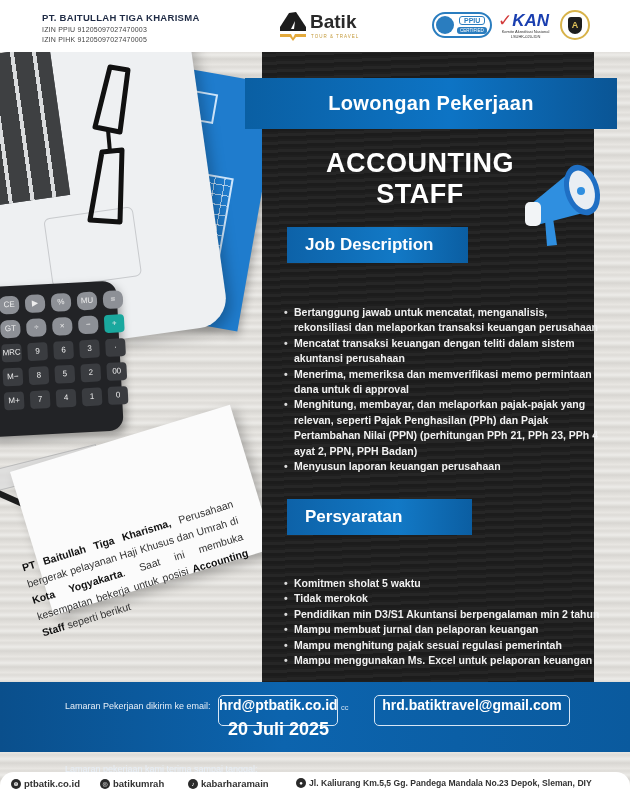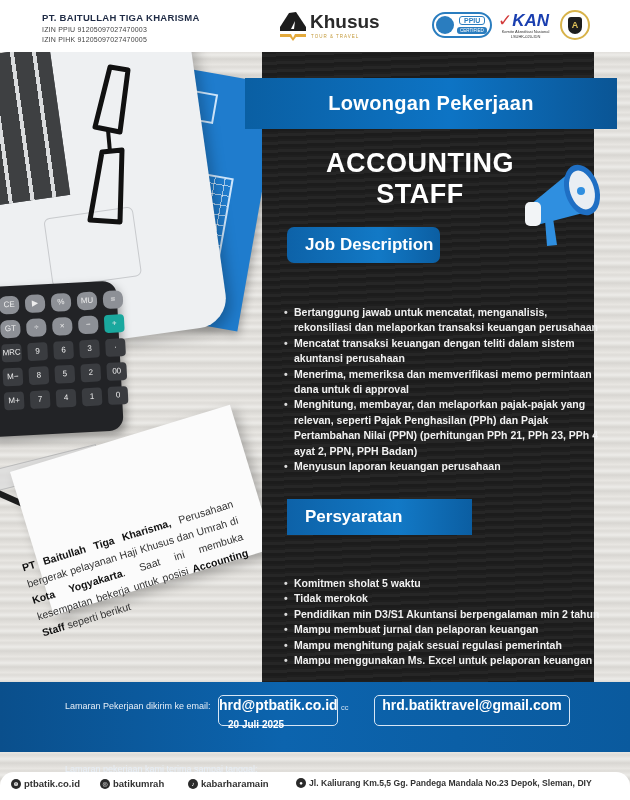--- a/index.html
+++ b/index.html
@@ -59,61 +59,61 @@
     position: absolute; left: 245px; top: 78px; width: 372px; height: 51px;
     background: linear-gradient(90deg, #0a5fa3 0%, #0d74c5 55%, #0a5595 100%);
   }
   .title-bar span { display: block; text-align: center; line-height: 51px; color: #fff; font-weight: 700; font-size: 20px; letter-spacing: 0.3px; }
   .job-title { position: absolute; left: 300px; top: 148px; width: 240px; text-align: center; color: #fff; font-weight: 900; font-size: 27px; line-height: 31px; letter-spacing: 0.5px; }
   .megaphone { position: absolute; left: 515px; top: 150px; width: 100px; height: 100px; }
   .section-tag {
     position: absolute; height: 36px; background: linear-gradient(90deg, #0d62a8, #1279c6 60%, #0b5ea2);
     color: #fff; font-weight: 700; font-size: 17px; line-height: 36px; padding-left: 18px;
   }
-  .tag-job { left: 287px; top: 227px; width: 153px; border-radius: 7px; }
+  .tag-job { left: 287px; top: 227px; width: 181px; }
   .tag-req { left: 287px; top: 499px; width: 185px; }
   ul.bullets { position: absolute; left: 284px; list-style: none; color: #f1f1f1; font-size: 10.5px; font-weight: 700; line-height: 15.4px; margin-top: 28px; }
   ul.bullets li { position: relative; padding-left: 10px; }
   ul.bullets li::before { content: "•"; position: absolute; left: 0; top: 0; color: #ddd; }
   .list-job { top: 277px; width: 320px; }
   .list-req { top: 548px; width: 320px; }
 
   .apply-bar {
     position: absolute; left: 0; top: 682px; width: 630px; height: 70px;
     background: linear-gradient(90deg, #0a4f8c 0%, #0c64ae 45%, #0a5a9e 100%);
   }
   .apply-label { position: absolute; left: 24px; color: #e6eef7; font-size: 9px; padding-left: 41px; }
   .apply-label.a1 { top: 701px; }
   .apply-label.a2 { top: 764px; }
   .email-box { position: absolute; top: 695px; height: 31px; border: 1.5px solid #d7e6f5; border-radius: 5px; color: #fff; font-weight: 700; font-size: 14px; line-height: 19px; text-align: center; }
   .email-1 { left: 218px; width: 120px; }
   .email-2 { left: 374px; width: 196px; }
   .cc { position: absolute; left: 341px; top: 703px; color: #cfe0f2; font-size: 7.5px; }
-  .deadline { position: absolute; left: 228px; top: 719px; color: #fff; font-weight: 700; font-size: 10px; }
+  .deadline { position: absolute; left: 228px; top: 719px; color: #fff; font-weight: 700; font-size: 18px; }
 
   .footer { position: absolute; left: 0; top: 772px; width: 630px; height: 28px; background: #fff; border-radius: 14px 14px 0 0; }
   .foot-item { position: absolute; top: 778px; display: flex; align-items: center; font-size: 9.5px; font-weight: 700; color: #333; }
   .foot-icon { width: 10px; height: 10px; border-radius: 50%; background: #2a2a2a; margin-right: 3px; color: #fff; font-size: 6px; line-height: 10px; text-align: center; }
   .f1 { left: 11px; } .f2 { left: 100px; } .f3 { left: 188px; } .f4 { left: 296px; font-weight: 600; font-size: 8.6px; }
 </style>
 </head>
 <body>
 
 <div class="header"></div>
 <div class="co-name">PT. BAITULLAH TIGA KHARISMA</div>
 <div class="co-license l1">IZIN PPIU 91205097027470003</div>
 <div class="co-license l2">IZIN PIHK 91205097027470005</div>
 
 <div class="brand">
   <svg width="32" height="34" viewBox="0 0 32 34" style="position:absolute;left:0;top:0">
     <path d="M3 18 L12 4 L19 3 L29 18 L29 22 L3 22 Z" fill="#1d1d1d"></path>
     <path d="M14 20 L18 12 L17 20 Z" fill="#fff"></path>
     <path d="M3 25 L14 25 L16 29 L18 25 L29 25 L29 28 L19 28 L16 32 L13 28 L3 28 Z" fill="#e3a93b"></path>
   </svg>
-  <div class="brand-text">Khusus</div>
+  <div class="brand-text">Batik</div>
   <div class="brand-sub">TOUR &amp; TRAVEL</div>
 </div>
 
 <div class="badges">
   <div class="ppiu">
     <div class="circ"></div>
     <div class="t1">PPIU</div>
     <div class="t2">CERTIFIED</div>
   </div>
   <div class="kan">

